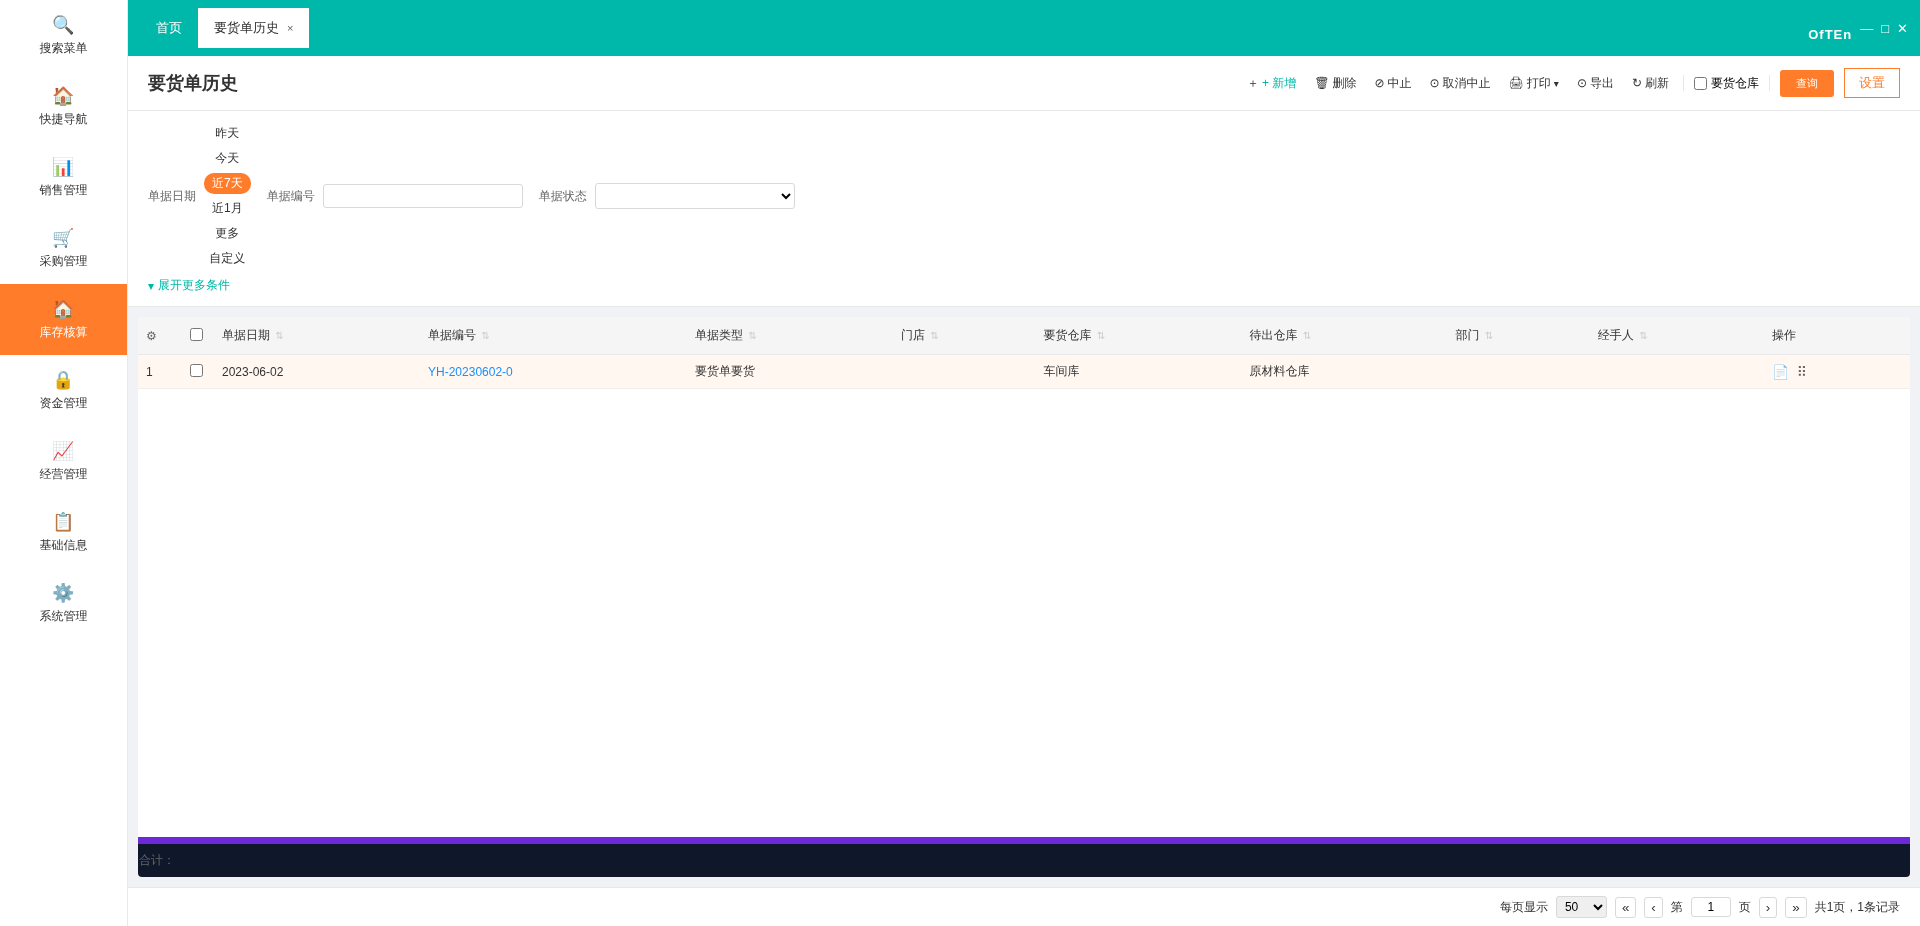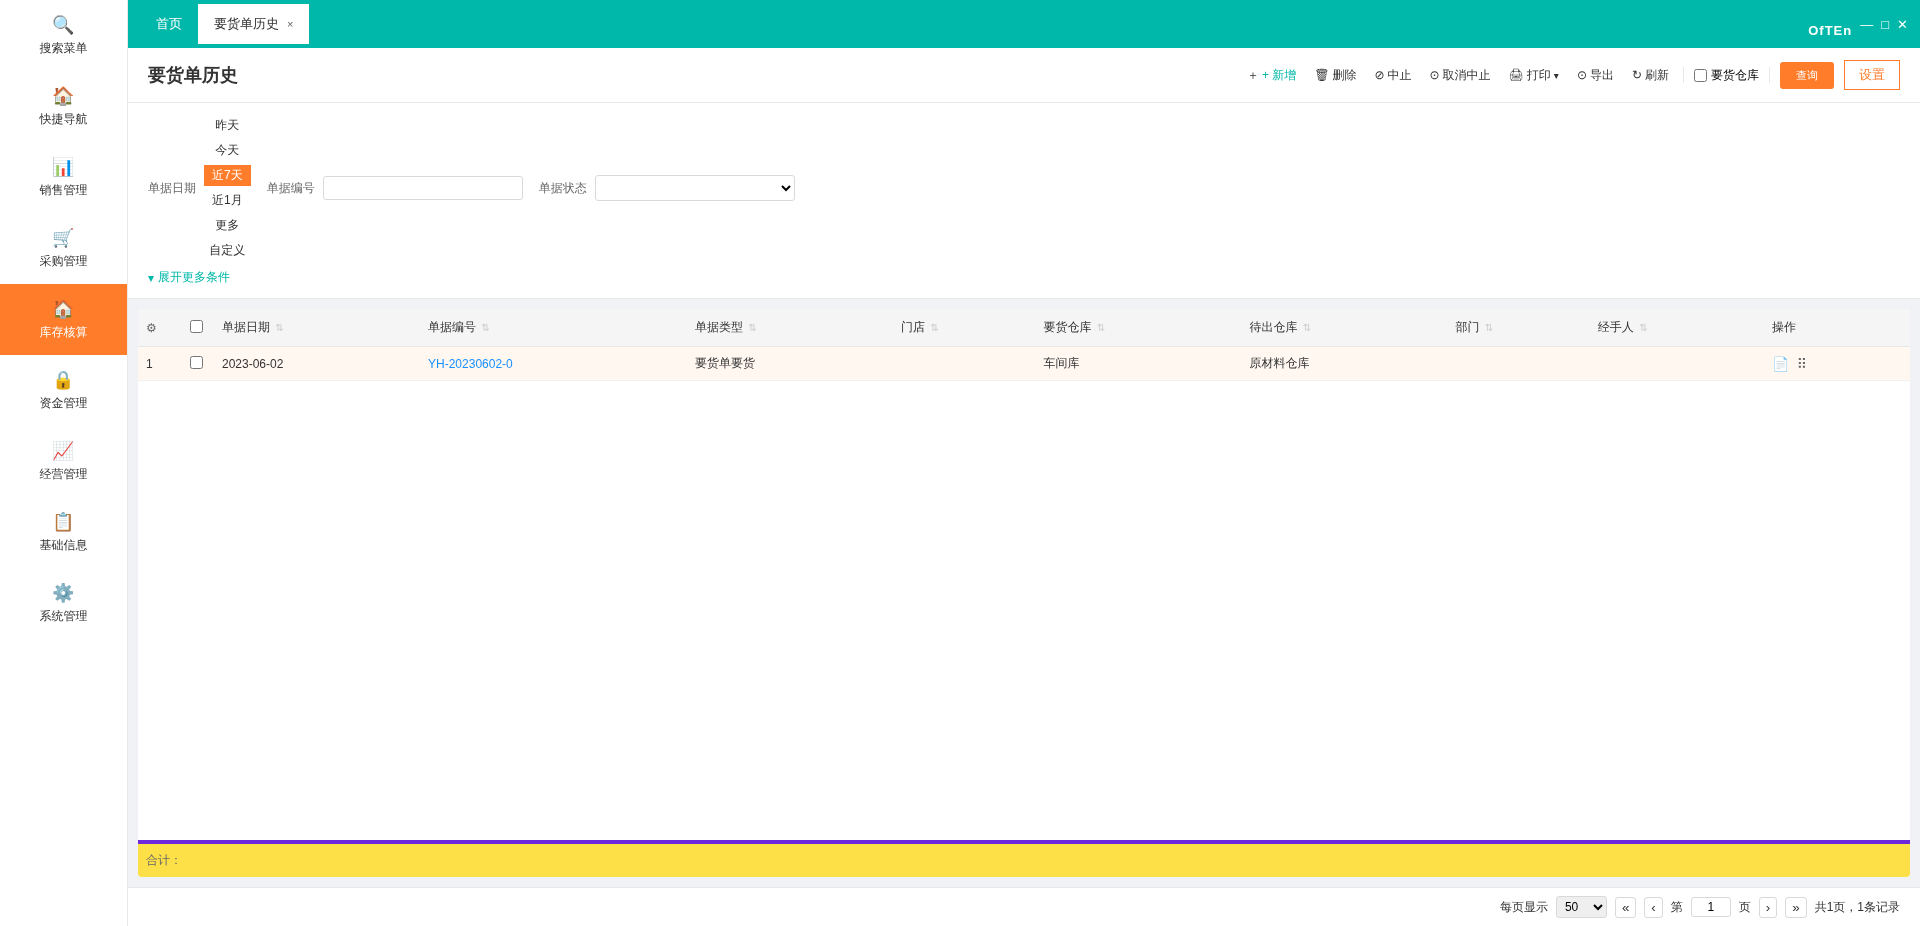--- a/index.html
+++ b/index.html
@@ -25,21 +25,21 @@
       gap: 4px;
     }
     .sidebar-item.active { background: #ff7c2a; color: #fff; }
     .sidebar-item .icon { font-size: 18px; }
 
     
     .main { flex: 1; display: flex; flex-direction: column; overflow: hidden; }
 
     
     .top-bar {
-      height: 48px;
+      height: 56px;
       background: #00b8a9;
       display: flex;
       align-items: center;
       padding: 0 12px;
       gap: 8px;
       flex-shrink: 0;
     }
     .top-bar-tab {
       height: 40px;
       display: flex;
@@ -103,21 +103,21 @@
       background: #fff;
       padding: 12px 20px;
       border-bottom: 1px solid #e8e8e8;
       flex-shrink: 0;
     }
     .filter-row { display: flex; align-items: center; gap: 16px; flex-wrap: wrap; }
     .filter-group { display: flex; align-items: center; gap: 8px; }
     .filter-label { color: #666; font-size: 12px; white-space: nowrap; }
     .date-filter { display: flex; align-items: center; gap: 4px; flex-direction: column; }
     .date-btn { font-size: 12px; color: #333; cursor: pointer; padding: 2px 4px; }
-    .date-btn.active { background: #ff7c2a; color: #fff; border-radius: 0; padding: 2px 8px; }
+    .date-btn.active { background: #ff7c2a; color: #fff; border-radius: 10px; padding: 2px 8px; }
     .filter-input {
       border: 1px solid #d9d9d9; border-radius: 3px; padding: 4px 8px; font-size: 12px;
       width: 200px; outline: none;
     }
     .filter-select {
       border: 1px solid #d9d9d9; border-radius: 3px; padding: 4px 8px; font-size: 12px;
       width: 200px; outline: none; background: #fff; cursor: pointer;
     }
     .expand-btn {
       display: flex; align-items: center; gap: 4px;
@@ -138,23 +138,23 @@
     tbody tr.highlight { background: #fff7f0; }
     tbody td { padding: 8px 8px; color: #333; }
     .row-link { color: #1890ff; cursor: pointer; text-decoration: none; }
     .action-btn { color: #666; cursor: pointer; font-size: 14px; margin-right: 4px; }
     .col-check { width: 36px; text-align: center; }
     .col-num { width: 40px; }
     .settings-icon { cursor: pointer; color: #666; }
 
     
     .table-footer {
-      background: #fde047;
-      padding: 8px 8px;
-      border-top: 4px solid #6d28d9;
+      background: #0f172a;
+      padding: 8px 1px;
+      border-top: 7px solid #6d28d9;
       font-size: 12px;
       color: #666;
       display: flex;
       align-items: center;
     }
 
     
     .pagination-bar {
       background: #fff;
       padding: 8px 20px;

